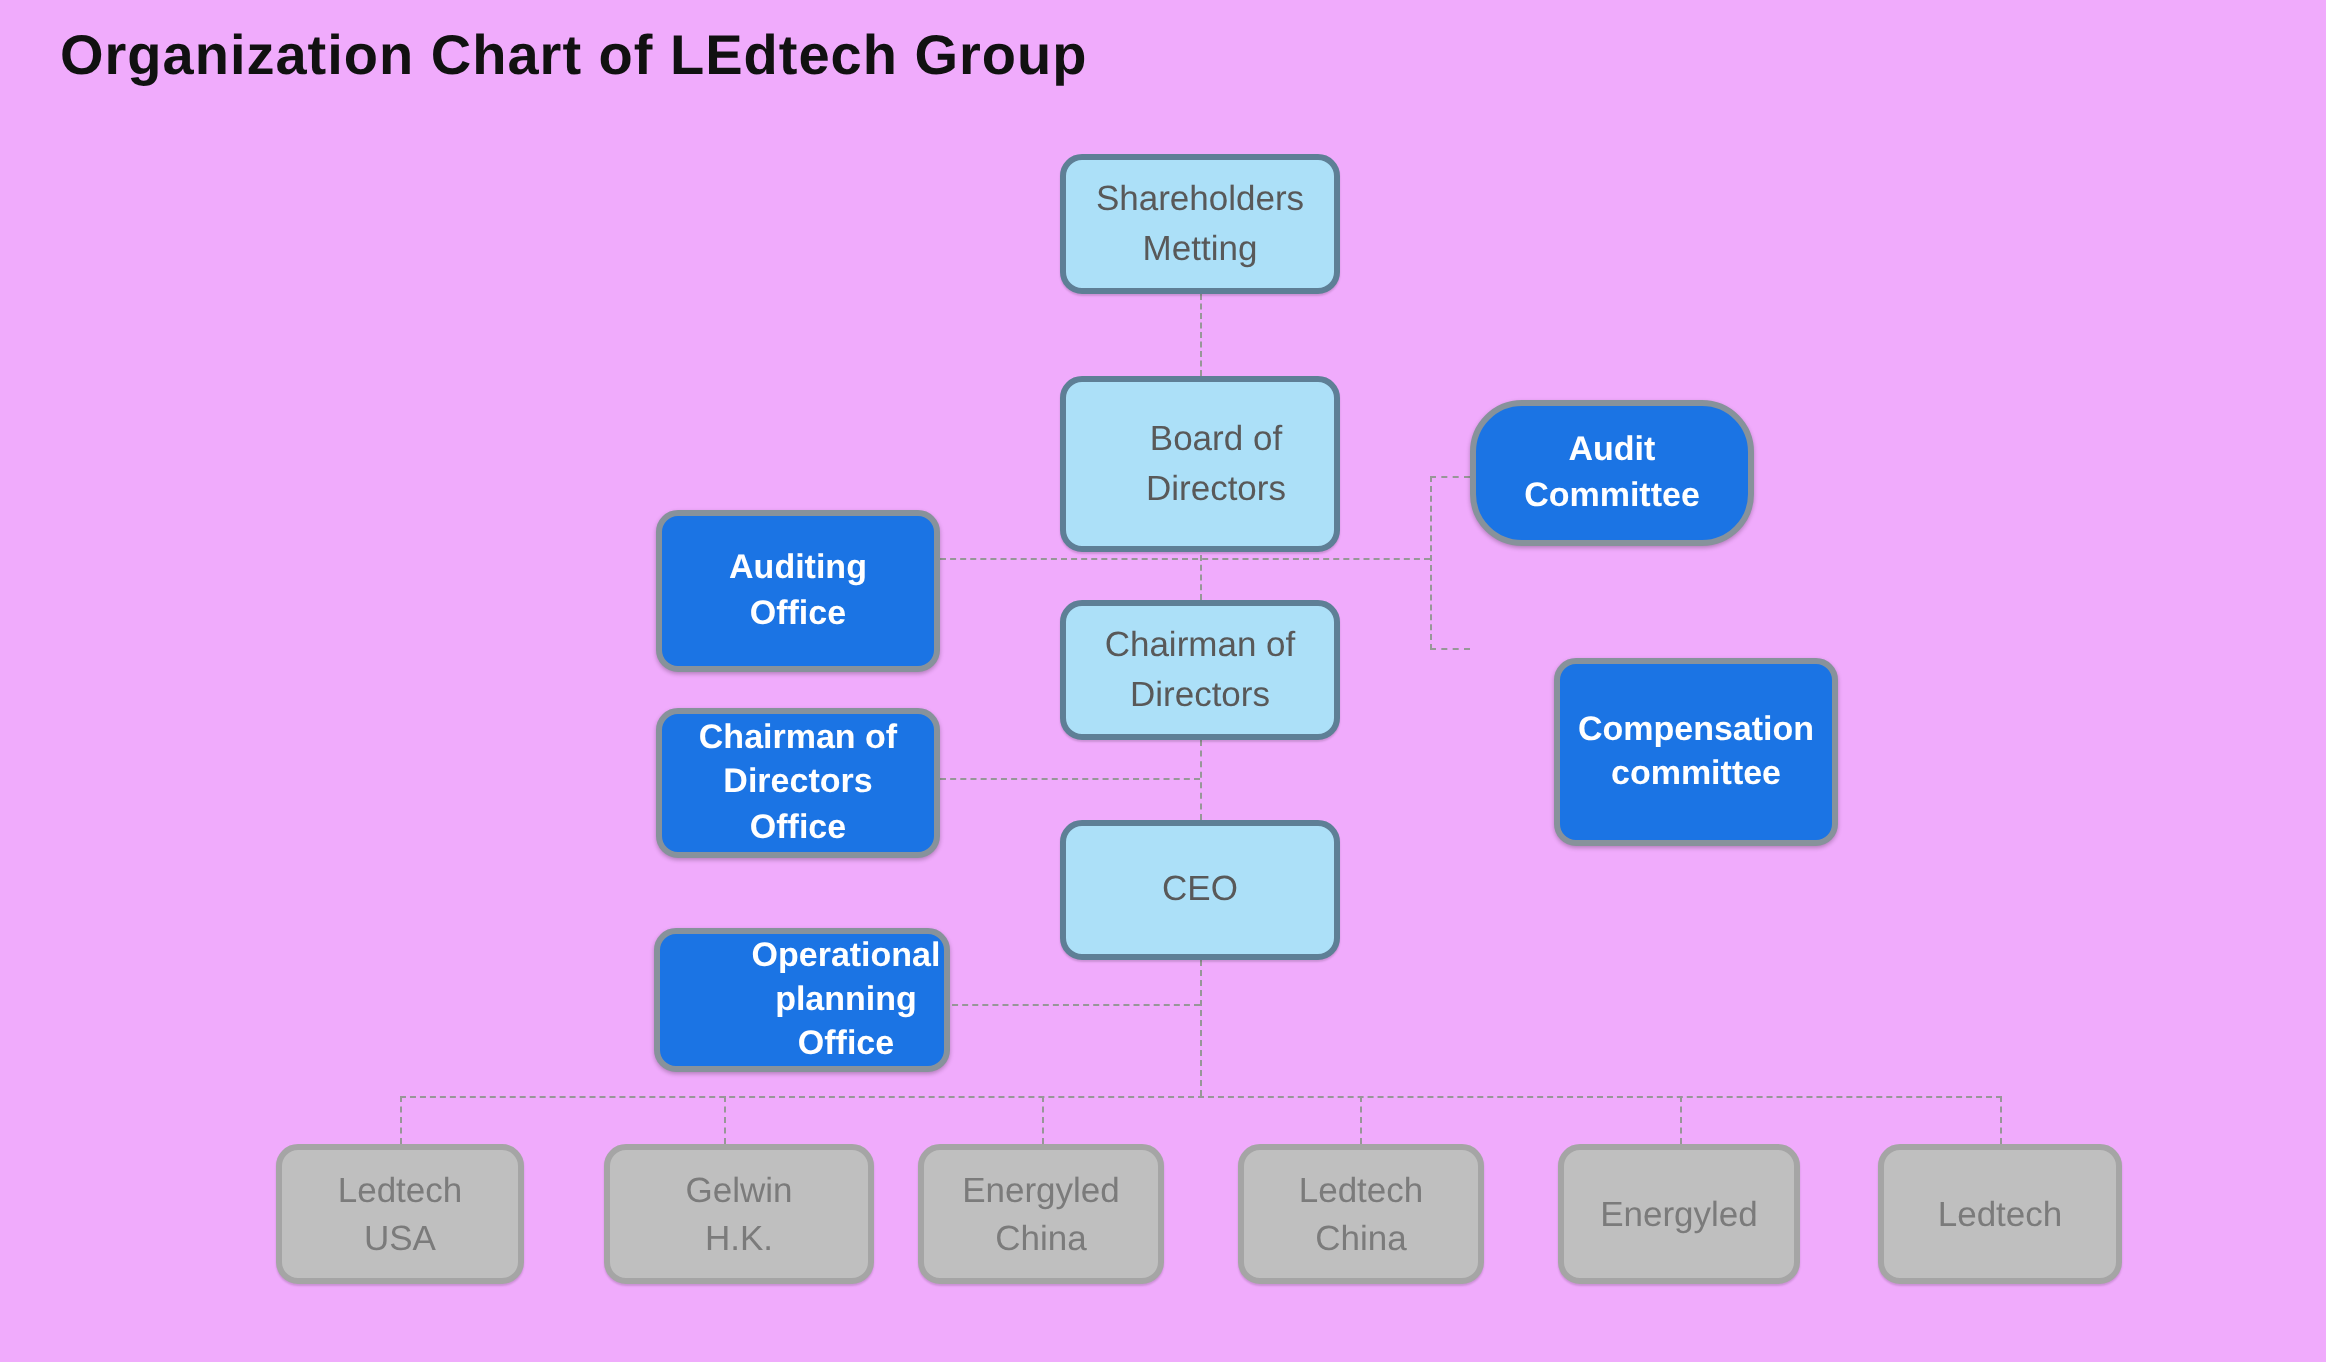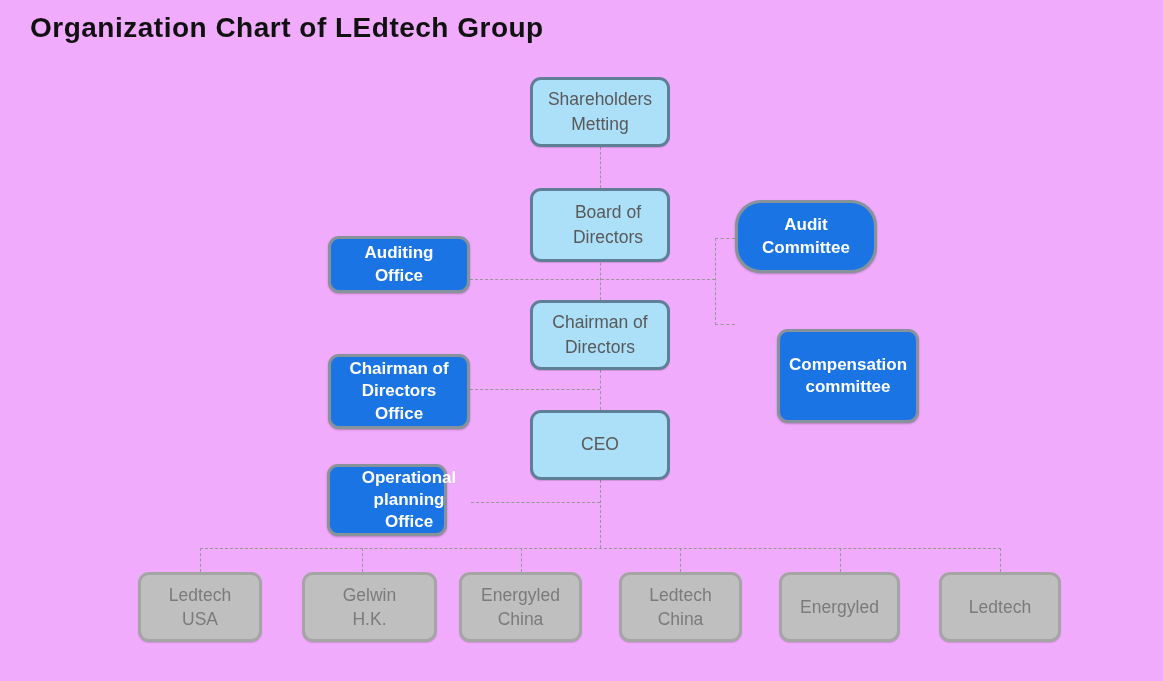--- a/index.html
+++ b/index.html
@@ -78,32 +78,32 @@
   <div class="hline" style="left:200px; top:548px; width:801px;"></div>
   <div class="vline" style="left:200px; top:548px; height:24px;"></div>
   <div class="vline" style="left:362px; top:548px; height:24px;"></div>
   <div class="vline" style="left:521px; top:548px; height:24px;"></div>
   <div class="vline" style="left:680px; top:548px; height:24px;"></div>
   <div class="vline" style="left:840px; top:548px; height:24px;"></div>
   <div class="vline" style="left:1000px; top:548px; height:24px;"></div>
 
   <div class="node light" style="left:530px; top:77px; width:140px; height:70px;">Shareholders
 Metting</div>
-  <div class="node light" style="left:530px; top:188px; width:140px; height:74px;padding-left:16px;">Board of
+  <div class="node light" style="left:530px; top:188px; width:140px; height:88px;padding-left:16px;">Board of
 Directors</div>
   <div class="node light" style="left:530px; top:300px; width:140px; height:70px;">Chairman of
 Directors</div>
   <div class="node light" style="left:530px; top:410px; width:140px; height:70px;">CEO</div>
 
-  <div class="node blue" style="left:328px; top:236px; width:142px; height:57px;">Auditing
+  <div class="node blue" style="left:328px; top:255px; width:142px; height:81px;">Auditing
 Office</div>
   <div class="node blue" style="left:328px; top:354px; width:142px; height:75px;">Chairman of
 Directors
 Office</div>
-  <div class="node blue" style="left:327px; top:464px; width:120px; height:72px;padding-left:44px;">Operational
+  <div class="node blue" style="left:327px; top:464px; width:148px; height:72px;padding-left:44px;">Operational
 planning
 Office</div>
 
   <div class="node blue" style="left:735px; top:200px; width:142px; height:73px;border-radius:26px;">Audit
 Committee</div>
   <div class="node blue" style="left:777px; top:289px; width:142px; height:94px;margin-top:40px;">Compensation
 committee</div>
 
   <div class="node gray" style="left:138px; top:572px; width:124px; height:70px;">Ledtech
 USA</div>

